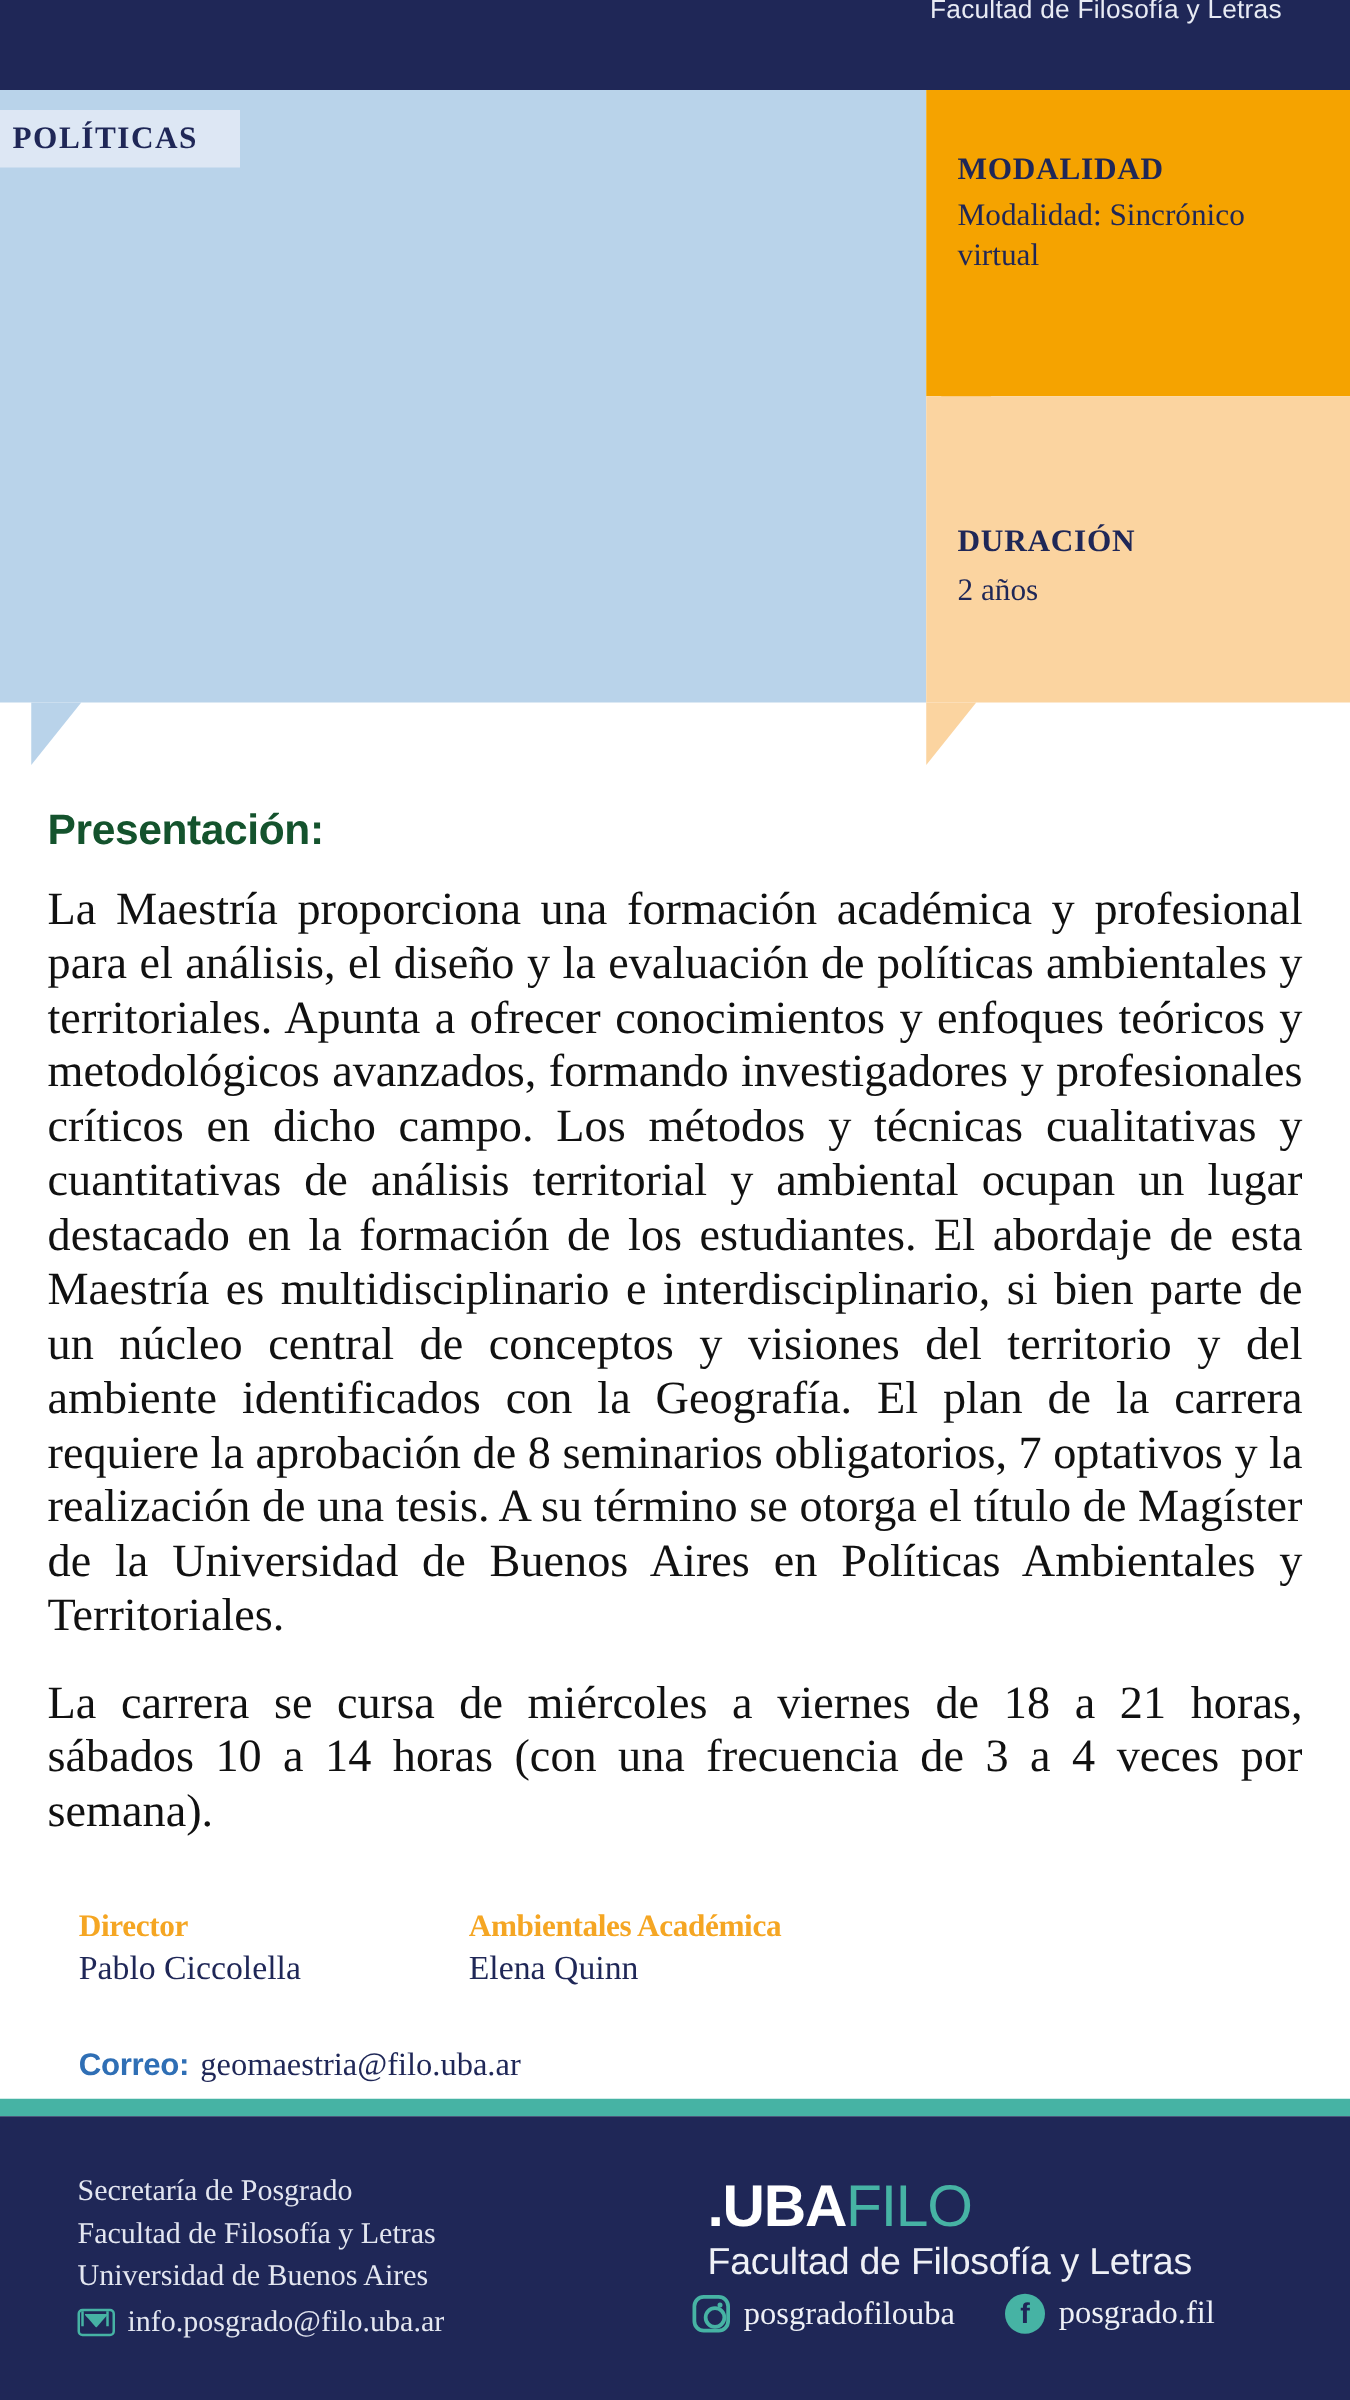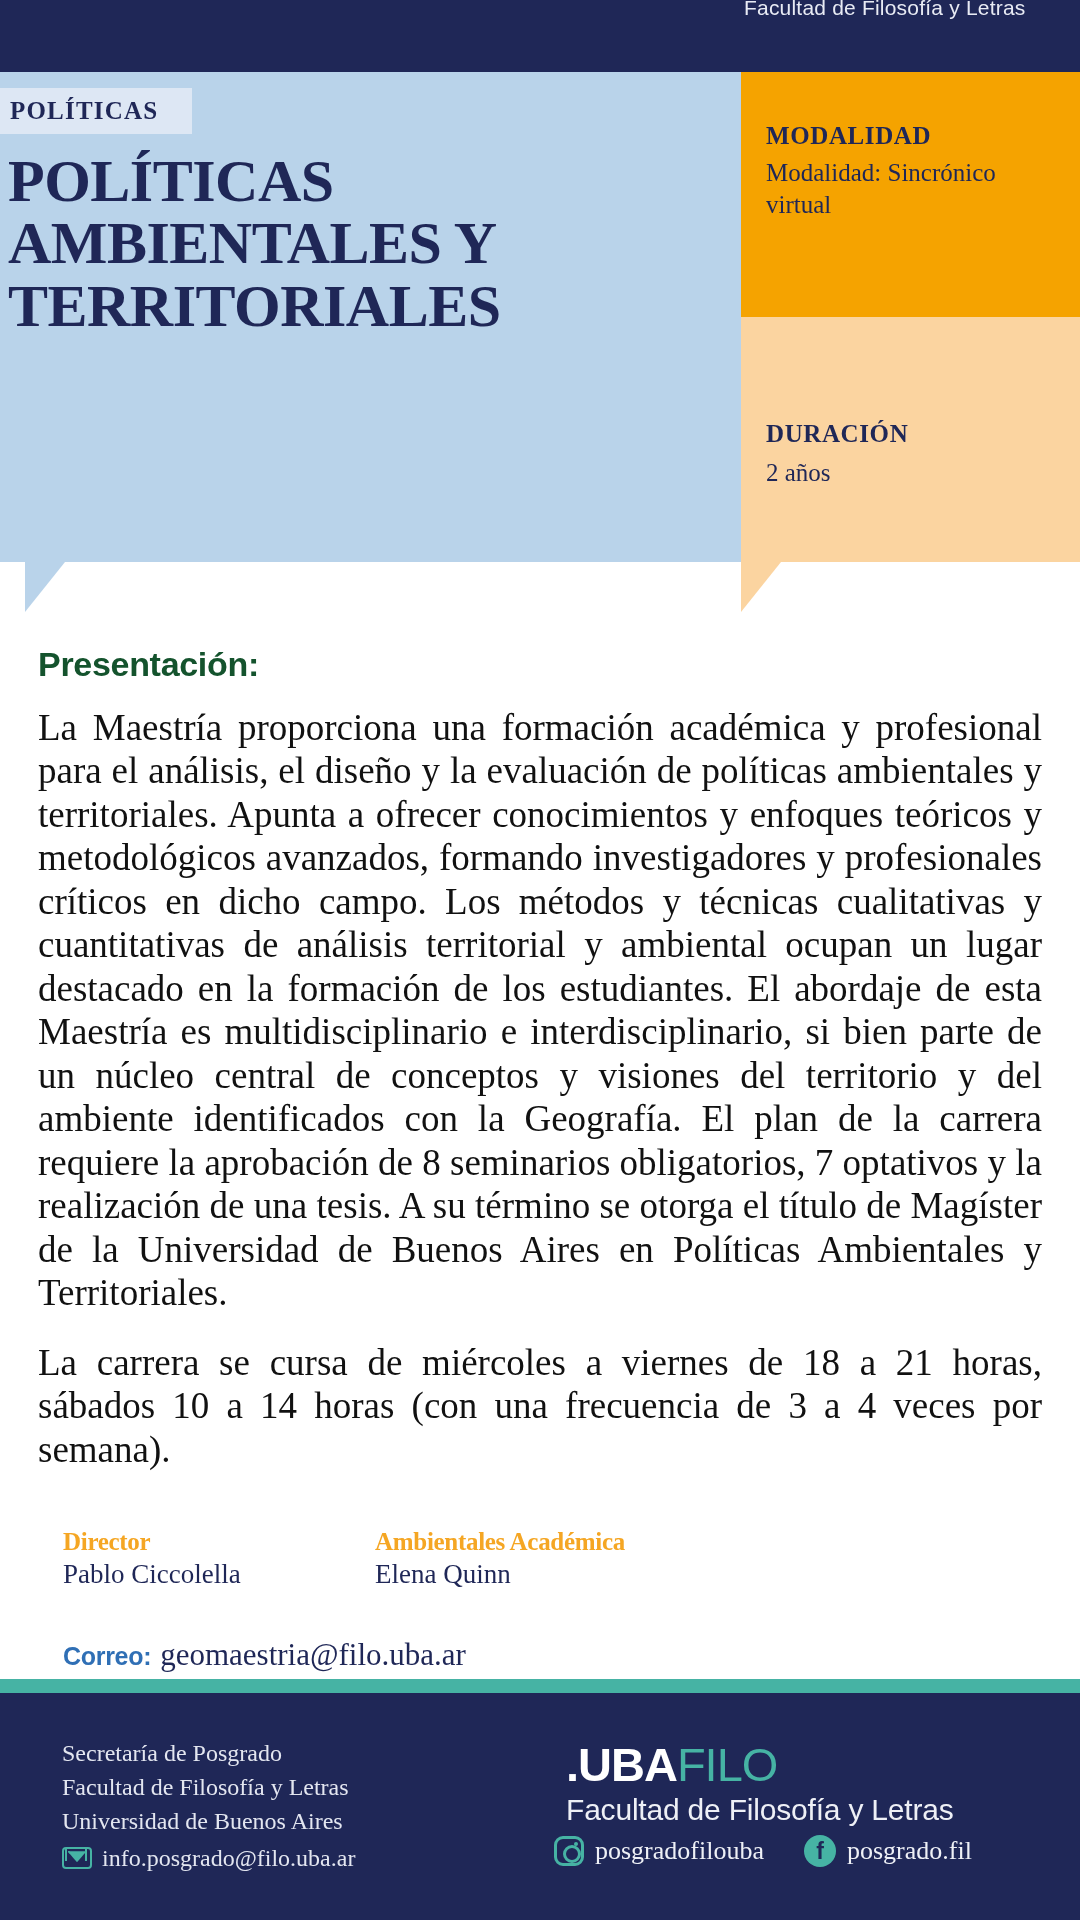--- a/index.html
+++ b/index.html
@@ -189,21 +189,21 @@
   .mail-label {
     font-family:"Liberation Sans", sans-serif;
     font-weight:700;
     font-size:25px;
     color:#2f6fb5;
     letter-spacing:-0.3px;
   }
   .mail-value {
     font-family:"Liberation Serif", serif;
     font-weight:400;
-    font-size:31px;
+    font-size:26px;
     color:#1f2757;
     margin-left:9px;
   }
 
   
   .footer-stripe {
     position:absolute;
     left:0; top:1679px;
     width:1080px; height:14px;
     background:#46b3a4;
@@ -287,21 +287,20 @@
   .social-row {
     position:absolute;
     left:-12px; top:94px;
     display:flex;
     align-items:center;
     gap:40px;
     white-space:nowrap;
   }
   .social {
     display:flex;
-    align-items:center;
     gap:11px;
   }
   .social-handle {
     font-family:"Liberation Serif", serif;
     font-size:26px;
     color:#eef0f6;
     white-space:nowrap;
   }
   .ig-icon {
     width:30px; height:30px;
@@ -351,21 +350,20 @@
 
 <div id="page">
 
   <div class="topbar">
     <div class="topbar-title">Facultad de Filosofía y Letras</div>
   </div>
 
   <div class="blue-panel">
     <div class="maestria-chip"></div>
     <div class="maestria-label">POLÍTICAS</div>
-    <div class="program-title">POLÍTICAS AMBIENTALES Y TERRITORIALES</div>
   </div>
   <div class="blue-tail"></div>
 
   <div class="orange-panel">
     <div class="block-heading modalidad-heading">MODALIDAD</div>
     <div class="block-body modalidad-text">Modalidad: Sincrónico virtual</div>
   </div>
   <div class="orange-tail"></div>
 
   <div class="peach-panel">

